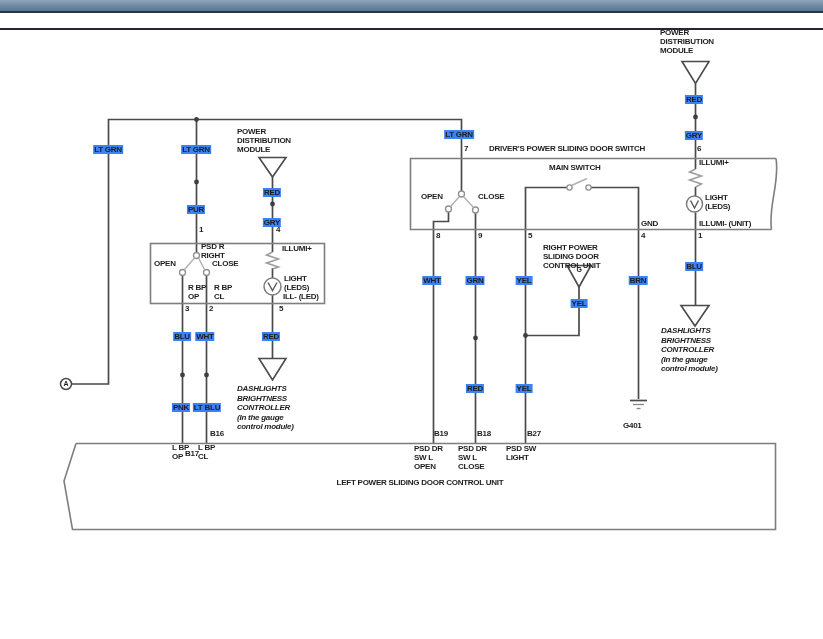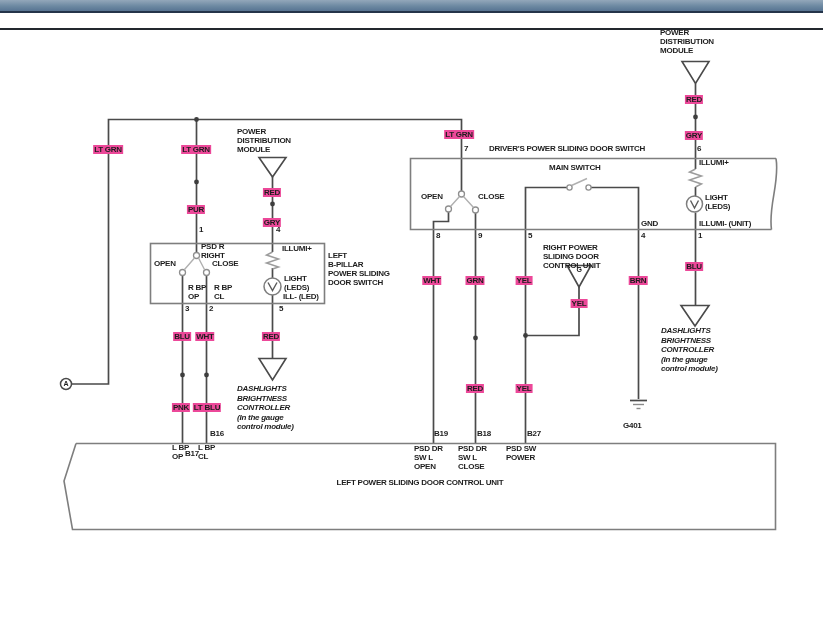--- a/index.html
+++ b/index.html
@@ -5,21 +5,21 @@
   html,body{margin:0;padding:0;background:#fff;}
   .stage{position:relative;width:823px;height:639px;background:#fff;overflow:hidden;
          font-family:"Liberation Sans",sans-serif;}
   .topbar{position:absolute;left:0;top:0;width:823px;height:11px;
           background:linear-gradient(180deg,#93a7ba 0%,#6d89a2 55%,#577492 100%);
           border-bottom:2px solid #24344a;}
   .sep{position:absolute;left:0;top:28px;width:823px;height:2px;background:#23282e;}
   svg.wiring{position:absolute;left:0;top:0;}
   .lb{position:absolute;font-weight:bold;font-size:8px;line-height:9px;color:#1d1d1d;
       letter-spacing:-0.25px;white-space:pre-line;}
-  .cx{transform:translateX(-50%);background:#ec4899;padding:0 1px;white-space:nowrap;}
+  .cx{transform:translateX(-50%);background:#3b82f6;padding:0 1px;white-space:nowrap;}
   .nb{background:transparent;text-align:center;}
   .lh10{line-height:9.6px;font-style:italic;}
   .sm{font-size:7px;line-height:7px;}
 </style>
 </head>
 <body>
 
 <div class="stage">
   <div class="topbar"></div>
   <div class="sep"></div>
@@ -157,24 +157,20 @@
   <div class="lb" style="left:154px;top:259px">OPEN</div>
   <div class="lb" style="left:212px;top:259px">CLOSE</div>
   <div class="lb" style="left:188px;top:283px">R BP
 OP</div>
   <div class="lb" style="left:214px;top:283px">R BP
 CL</div>
   <div class="lb" style="left:282px;top:244px">ILLUMI+</div>
   <div class="lb" style="left:284px;top:274px">LIGHT
 (LEDS)</div>
   <div class="lb" style="left:283px;top:292px">ILL- (LED)</div>
-  <div class="lb" style="left:328px;top:251px">LEFT
-B-PILLAR
-POWER SLIDING
-DOOR SWITCH</div>
   <div class="lb lh10" style="left:237px;top:384px">DASHLIGHTS
 BRIGHTNESS
 CONTROLLER
 (In the gauge
 control module)</div>
   <div class="lb" style="left:489px;top:144px">DRIVER'S POWER SLIDING DOOR SWITCH</div>
   <div class="lb" style="left:549px;top:163px">MAIN SWITCH</div>
   <div class="lb" style="left:421px;top:192px">OPEN</div>
   <div class="lb" style="left:478px;top:192px">CLOSE</div>
   <div class="lb" style="left:641px;top:219px">GND</div>
@@ -195,17 +191,17 @@
 OP</div>
   <div class="lb" style="left:198px;top:443px">L BP
 CL</div>
   <div class="lb" style="left:414px;top:444px">PSD DR
 SW L
 OPEN</div>
   <div class="lb" style="left:458px;top:444px">PSD DR
 SW L
 CLOSE</div>
   <div class="lb" style="left:506px;top:444px">PSD SW
-POWER</div>
+LIGHT</div>
   <div class="lb cx nb" style="left:420px;top:478px">LEFT POWER SLIDING DOOR CONTROL UNIT</div>
   <div class="lb cx nb sm" style="left:66px;top:380px">A</div>
   <div class="lb cx nb sm" style="left:579px;top:266px">G</div>
 </div>
 
 </body></html>

